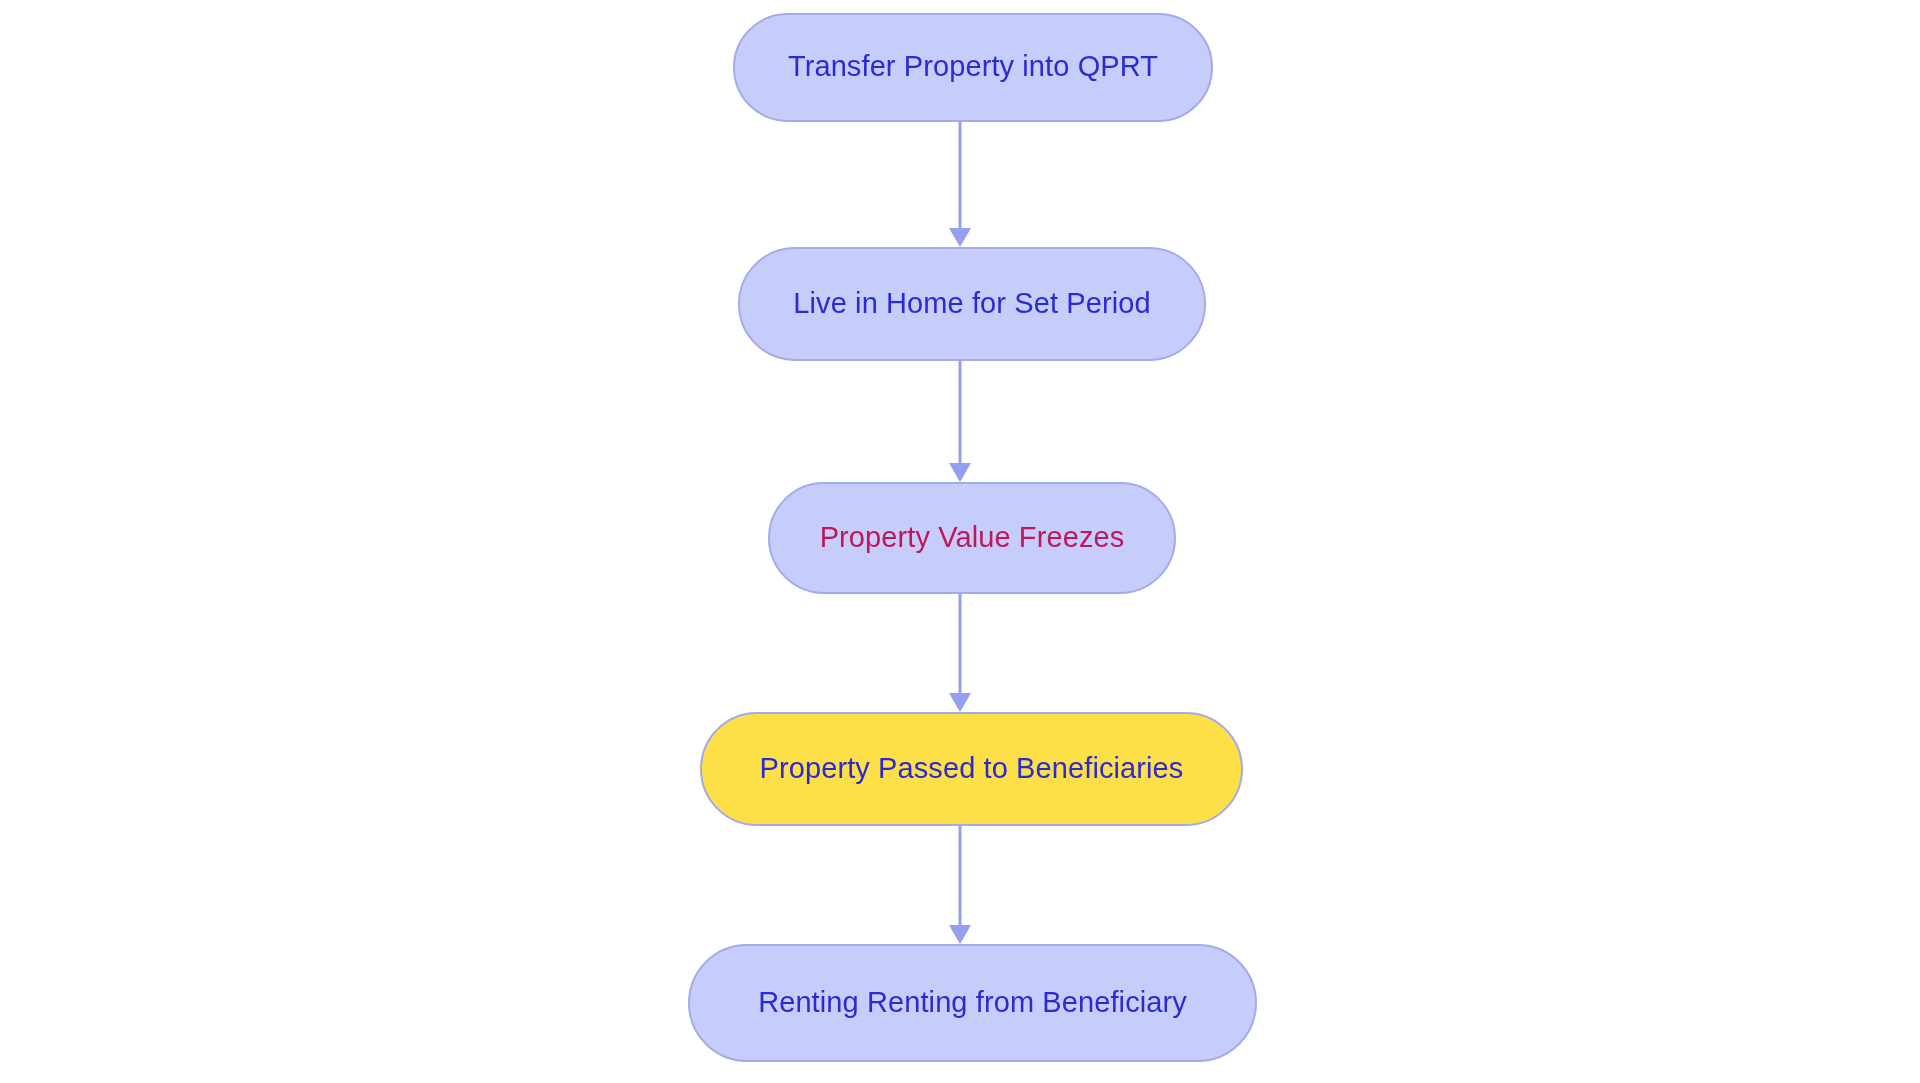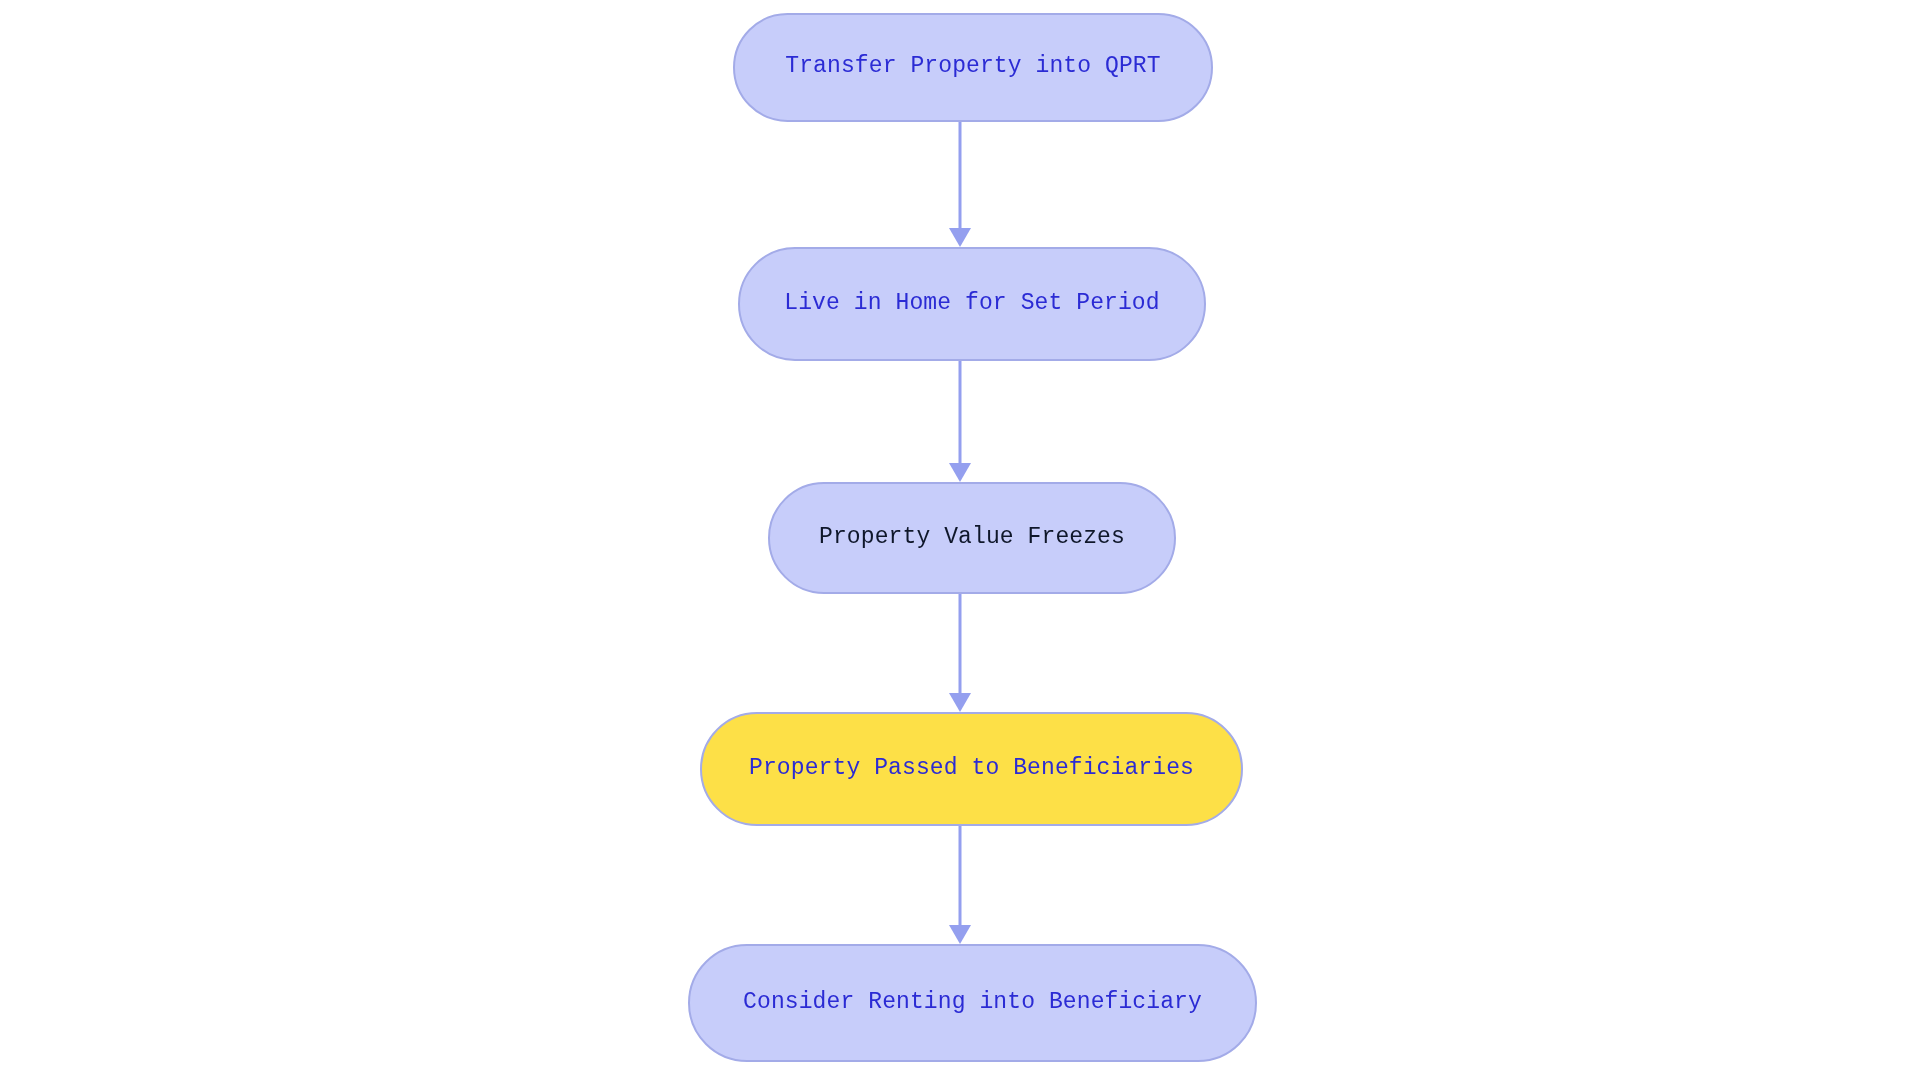--- a/index.html
+++ b/index.html
@@ -25,22 +25,22 @@
   .flow-node {
     position: absolute;
     box-sizing: border-box;
     display: flex;
     align-items: center;
     justify-content: center;
     background: #c7cdfa;
     border: 2px solid #a3abe8;
     border-radius: 999px;
     color: #2b2bd4;
-    font-family: Liberation Mono, monospace;
-    font-size: 23px;
+    font-family: Liberation Sans, sans-serif;
+    font-size: 29px;
     font-weight: 400;
     letter-spacing: 0.1px;
     white-space: nowrap;
     user-select: none;
   }
 
   .flow-node .node-label {
     display: block;
     line-height: 1;
     padding-bottom: 2px;
@@ -98,25 +98,25 @@
   </div>
 
   <div class="flow-node" style="left: 733px; top: 13px; width: 480px; height: 109px; background: rgb(199, 205, 250); border-color: rgb(163, 171, 232); color: rgb(43, 43, 212);">
     <span class="node-label">Transfer Property into QPRT</span>
   </div>
 
   <div class="flow-node" style="left: 738px; top: 247px; width: 468px; height: 114px; background: rgb(199, 205, 250); border-color: rgb(163, 171, 232); color: rgb(43, 43, 212);">
     <span class="node-label">Live in Home for Set Period</span>
   </div>
 
-  <div class="flow-node" style="left: 768px; top: 482px; width: 408px; height: 112px; background: rgb(199, 205, 250); border-color: rgb(163, 171, 232); color: #0f172a;">
+  <div class="flow-node" style="left: 768px; top: 482px; width: 408px; height: 112px; background: rgb(199, 205, 250); border-color: rgb(163, 171, 232); color: #be185d;">
     <span class="node-label">Property Value Freezes</span>
   </div>
 
   <div class="flow-node" style="left: 700px; top: 712px; width: 543px; height: 114px; background: #fde047; border-color: rgb(163, 171, 232); color: rgb(43, 43, 212);">
     <span class="node-label">Property Passed to Beneficiaries</span>
   </div>
 
   <div class="flow-node" style="left: 688px; top: 944px; width: 569px; height: 118px; background: rgb(199, 205, 250); border-color: rgb(163, 171, 232); color: rgb(43, 43, 212);">
-    <span class="node-label">Consider Renting into Beneficiary</span>
+    <span class="node-label">Renting Renting from Beneficiary</span>
   </div>
 
 </div>
 
 </body></html>

